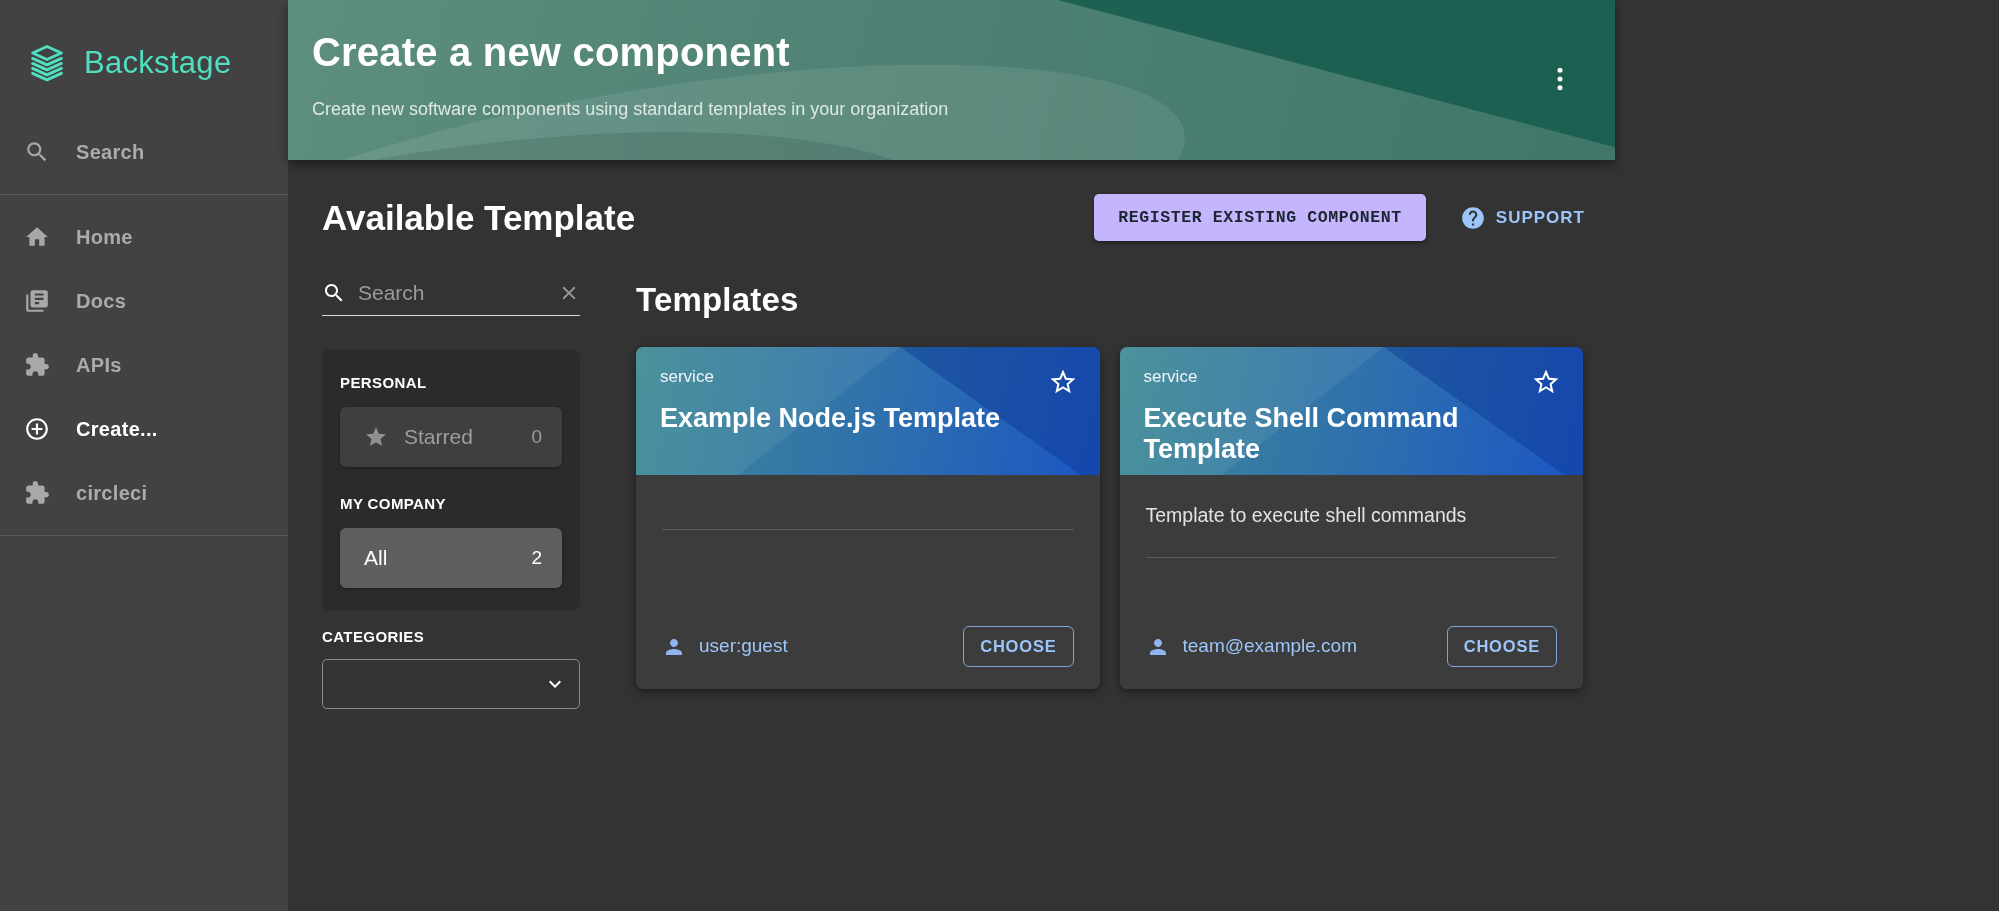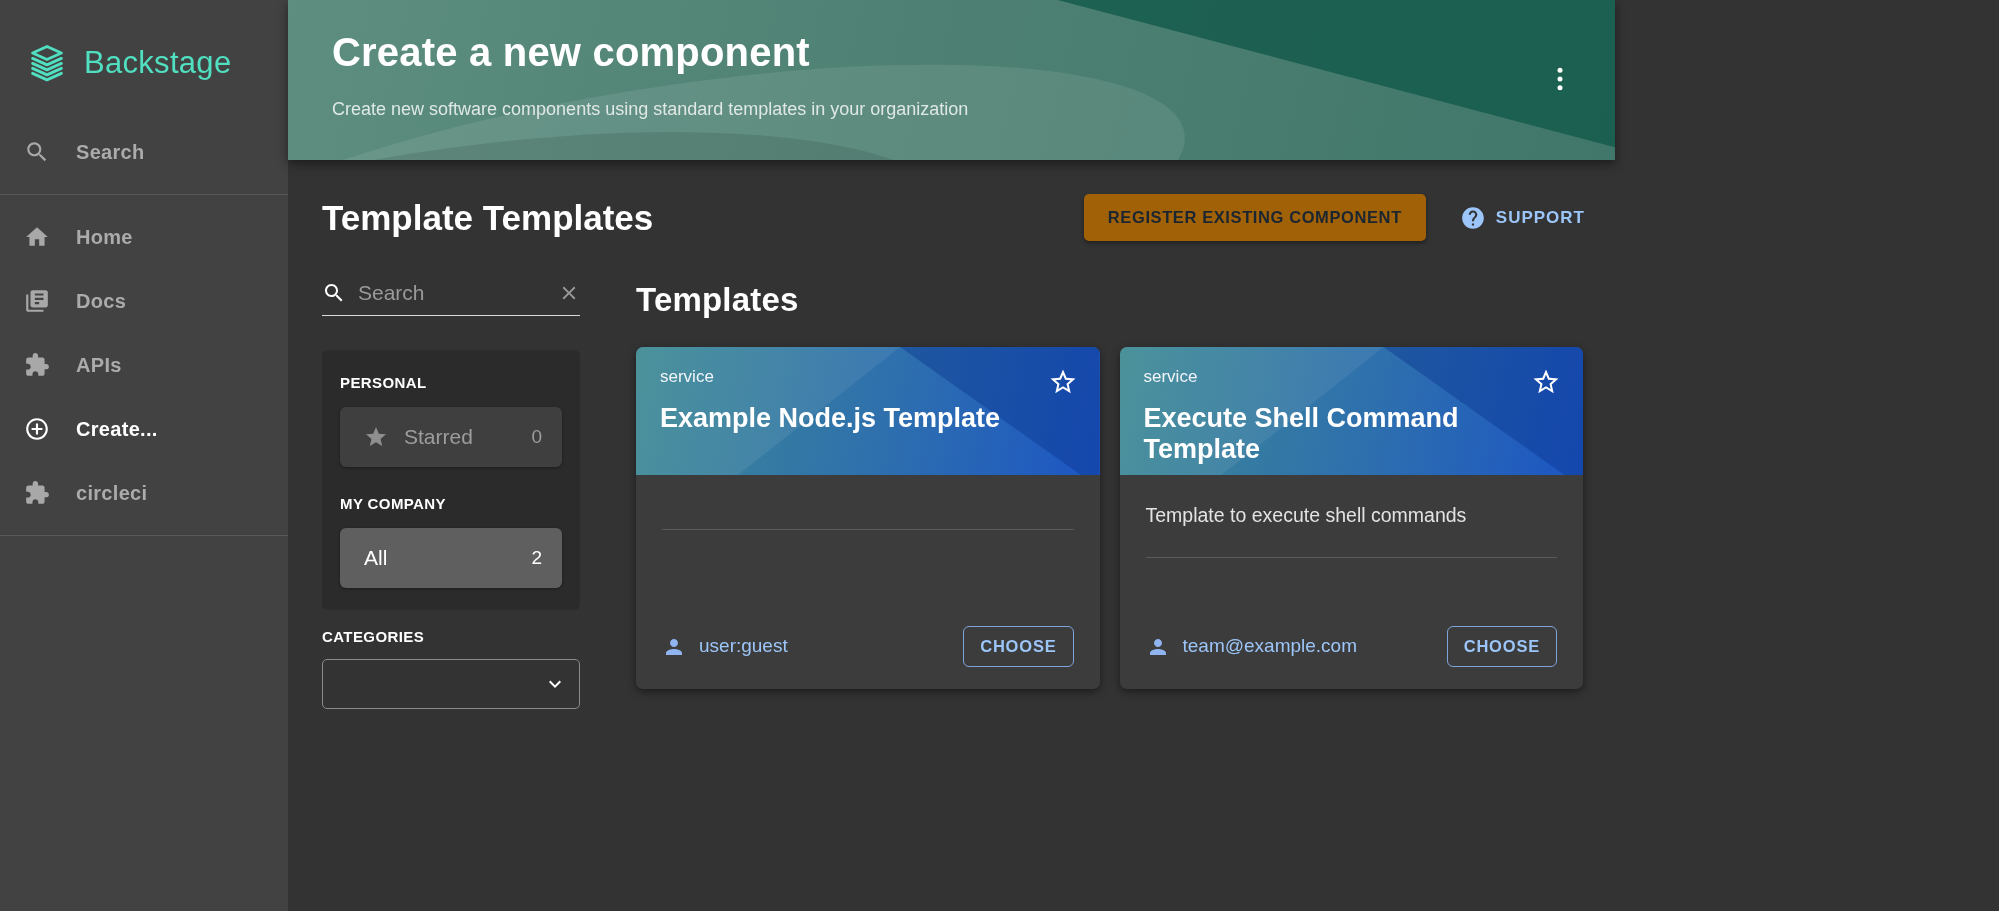--- a/index.html
+++ b/index.html
@@ -20,31 +20,31 @@
   .side-divider { height:1px; background:rgba(255,255,255,0.12); margin:10px 0; }
 
   
   .main { flex:1; display:flex; flex-direction:column; height:100%; }
 
   
   .hero { position:relative; height:160px; background:linear-gradient(104deg,#5d8e80 0%,#4e8173 48%,#40776a 100%); overflow:hidden; box-shadow:0 4px 10px rgba(0,0,0,0.45); }
   .hero .wedge-dark-tr { position:absolute; inset:0; background:#145a4c; opacity:0.82; clip-path:polygon(58% 0, 100% 0, 100% 92%); }
   .hero .band-light { position:absolute; left:-12%; top:55%; width:80%; height:160%; background:rgba(255,255,255,0.09); border-radius:50%; transform:rotate(-9deg); }
   .hero .band-light2 { position:absolute; left:-20%; top:90%; width:70%; height:150%; background:rgba(0,0,0,0.10); border-radius:50%; transform:rotate(-7deg); }
-  .hero-inner { position:relative; z-index:2; padding:30px 40px 0 44px; display:flex; }
+  .hero-inner { position:relative; z-index:2; padding:30px 40px 0 24px; display:flex; }
   .hero-titles { flex:1; }
   .hero-title { font-size:40px; font-weight:bold; color:#ffffff; letter-spacing:0.2px; }
   .hero-sub { margin-top:24px; font-size:18px; color:#dfe8e5; }
   .kebab { width:30px; height:34px; margin-top:32px; color:#ffffff; cursor:pointer; flex:0 0 auto; }
 
   
   .content { flex:1; padding:34px 30px 0 34px; display:flex; flex-direction:column; }
   .toolbar { display:flex; align-items:center; }
   .page-title { font-size:35px; font-weight:bold; color:#ffffff; flex:1; }
-  .register-btn { background:#a16207; color:#1c2630; border:none; border-radius:5px; font-family:Liberation Sans, sans-serif; font-size:16.5px; font-weight:bold; letter-spacing:0.6px; padding:14px 24px; cursor:pointer; box-shadow:0 2px 4px rgba(0,0,0,0.4); }
+  .register-btn { background:#c4b5fd; color:#1c2630; border:none; border-radius:5px; font-family:Liberation Mono, monospace; font-size:16.5px; font-weight:bold; letter-spacing:0.6px; padding:14px 24px; cursor:pointer; box-shadow:0 2px 4px rgba(0,0,0,0.4); }
   .support { display:flex; align-items:center; gap:10px; margin-left:34px; cursor:pointer; }
   .support-ic { width:26px; height:26px; color:#9cc6f9; }
   .support-label { font-size:17px; font-weight:bold; color:#9cc6f9; letter-spacing:1px; }
 
   .body-row { display:flex; margin-top:40px; gap:56px; }
 
   
   .filters { width:258px; min-width:258px; }
   .search-box { display:flex; align-items:center; gap:12px; border-bottom:1px solid #d9d9d9; padding-bottom:10px; }
   .search-ic { width:24px; height:24px; color:#ffffff; flex:0 0 auto; }
@@ -165,21 +165,21 @@
             <circle cx="12" cy="5" r="2"></circle>
             <circle cx="12" cy="12" r="2"></circle>
             <circle cx="12" cy="19" r="2"></circle>
           </svg>
       </div>
     </header>
 
     <section class="content">
 
       <div class="toolbar">
-        <h1 class="page-title">Template Templates</h1>
+        <h1 class="page-title">Available Template</h1>
         <button class="register-btn">REGISTER EXISTING COMPONENT</button>
         <div class="support">
           <svg class="support-ic" viewBox="0 0 24 24" fill="currentColor">
               <path d="M12 2C6.48 2 2 6.48 2 12s4.48 10 10 10 10-4.48 10-10S17.52 2 12 2zm1 17h-2v-2h2v2zm2.07-7.75l-.9.92C13.45 12.9 13 13.5 13 15h-2v-.5c0-1.1.45-2.1 1.17-2.83l1.24-1.26c.37-.36.59-.86.59-1.41 0-1.1-.9-2-2-2s-2 .9-2 2H8c0-2.21 1.79-4 4-4s4 1.79 4 4c0 .88-.36 1.68-.93 2.25z"></path>
             </svg>
           <span class="support-label">SUPPORT</span>
         </div>
       </div>
 
       <div class="body-row">

